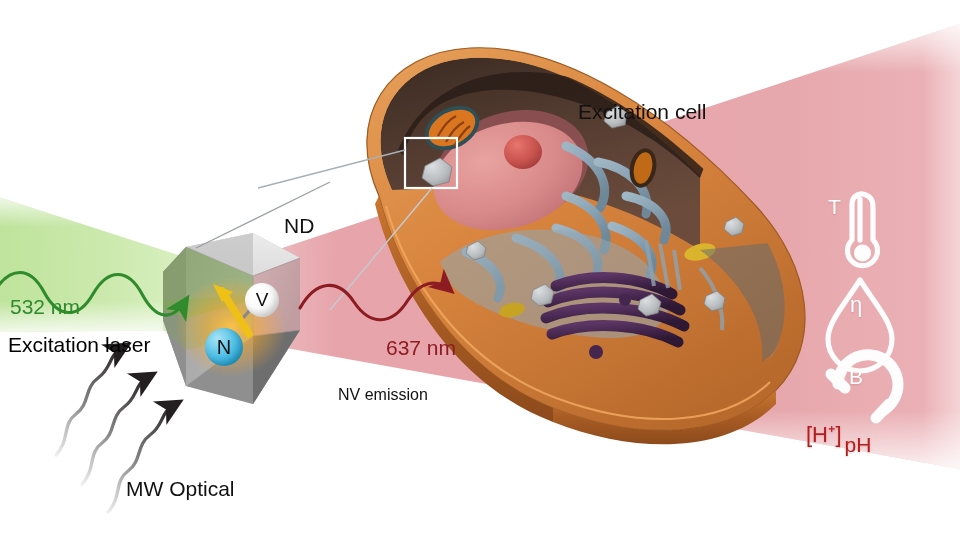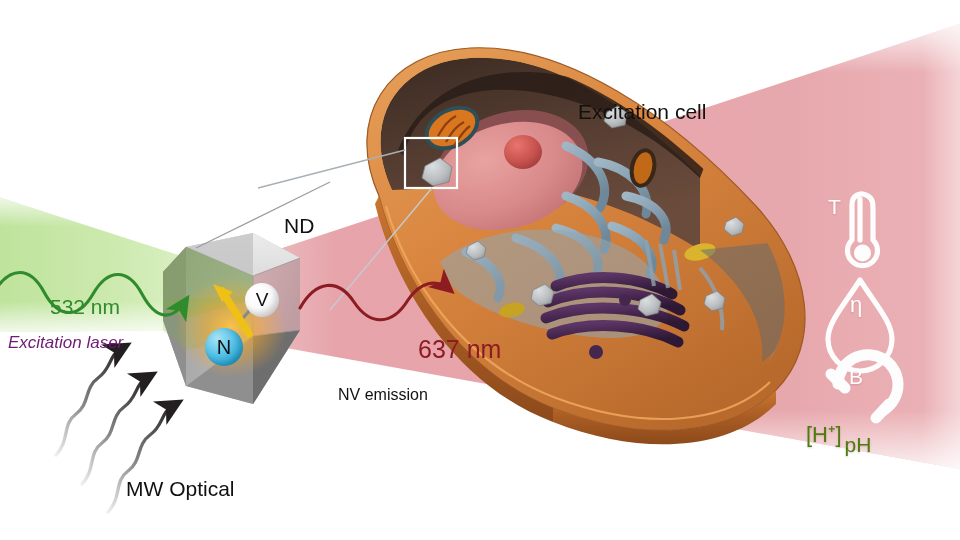--- a/index.html
+++ b/index.html
@@ -1,33 +1,33 @@
 <!DOCTYPE html>
 <html><head>
 <meta charset="utf-8">
 <style>
   html,body{margin:0;padding:0;background:#fff;}
   body{width:960px;height:540px;overflow:hidden;font-family:"Liberation Sans",sans-serif;}
   #stage{position:relative;width:960px;height:540px;background:#ffffff;overflow:hidden;}
   #stage svg.layer{position:absolute;left:0;top:0;width:960px;height:540px;}
   .lbl{position:absolute;white-space:nowrap;line-height:1;}
-  .lbl-532{left:10px;top:296px;font-size:21px;color:#2f8b2c;margin-left:40px;}
-  .lbl-exc{left:8px;top:334px;font-size:17px;color:#701a75;font-style:italic;}
+  .lbl-532{left:10px;top:296px;font-size:21px;color:#2f8b2c;}
+  .lbl-exc{left:8px;top:334px;font-size:21px;color:#000000;}
   .lbl-mw{left:126px;top:478px;font-size:21px;color:#111;}
   .lbl-nd{left:274px;top:215px;font-size:21px;color:#111;margin-left:10px;}
-  .lbl-637{left:386px;top:337px;font-size:25px;color:#8d1c22;margin-left:32px;}
+  .lbl-637{left:386px;top:337px;font-size:21px;color:#8d1c22;}
   .lbl-nv{left:338px;top:387px;font-size:16px;color:#111;}
   .lbl-euk{left:578px;top:101px;font-size:21px;color:#111;}
   .lbl-opt{left:781px;top:117px;font-size:19.5px;color:#ffffff;text-align:center;line-height:23px;
            text-shadow:0 1px 2px rgba(150,90,95,.35);}
   .lbl-opt span{display:block;}
   .ico-T{left:828px;top:196px;font-size:21px;color:#fff;text-shadow:0 1px 2px rgba(150,90,95,.3);}
   .ico-eta{left:850px;top:294px;font-size:22px;color:#fff;text-shadow:0 1px 2px rgba(150,90,95,.3);}
   .ico-B{left:849px;top:366px;font-size:21px;color:#fff;text-shadow:0 1px 2px rgba(150,90,95,.3);}
-  .lbl-ph{left:806px;top:424px;font-size:22px;color:#4d7c0f;text-shadow:0 1px 2px rgba(150,90,95,.3);}
+  .lbl-ph{left:806px;top:424px;font-size:22px;color:#b91c1c;text-shadow:0 1px 2px rgba(150,90,95,.3);}
   .lbl-ph .ph{font-size:21px;position:relative;top:10px;left:3px;}
   .sph{position:absolute;border-radius:50%;}
   .sph-n{left:205px;top:328px;width:38px;height:38px;
          background:radial-gradient(circle at 33% 28%,#a8e4f5 0%,#59c3e8 42%,#23a3d4 78%,#1b87b4 100%);
          box-shadow:inset -3px -3px 6px rgba(0,0,0,.18);}
   .sph-n span{position:absolute;left:0;top:0;width:38px;height:38px;display:flex;align-items:center;
               justify-content:center;font-size:20px;color:#111;}
   .sph-v{left:245px;top:283px;width:34px;height:34px;
          background:radial-gradient(circle at 34% 28%,#ffffff 0%,#fbfbfb 45%,#e2e2e2 80%,#cfcfcf 100%);
          box-shadow:inset -3px -3px 6px rgba(0,0,0,.13);}

